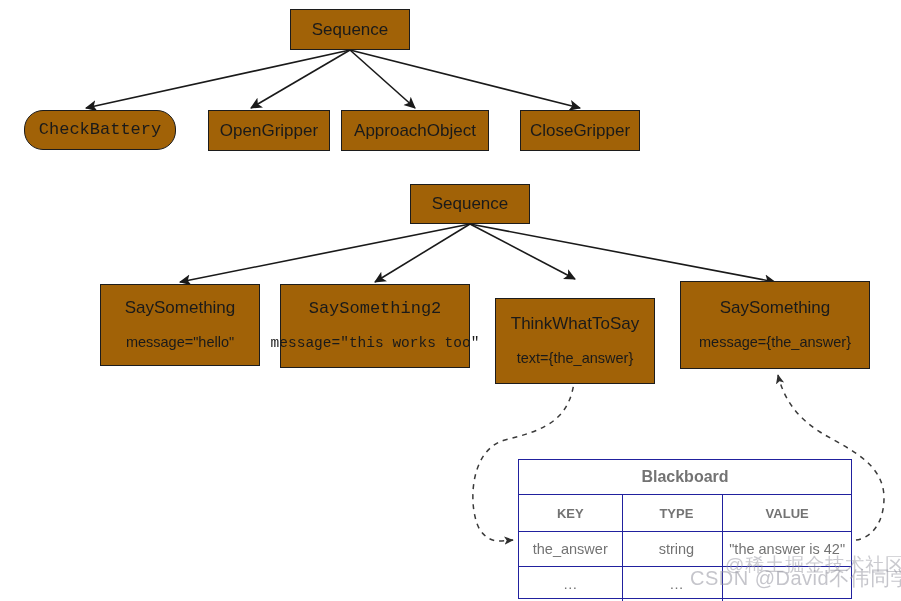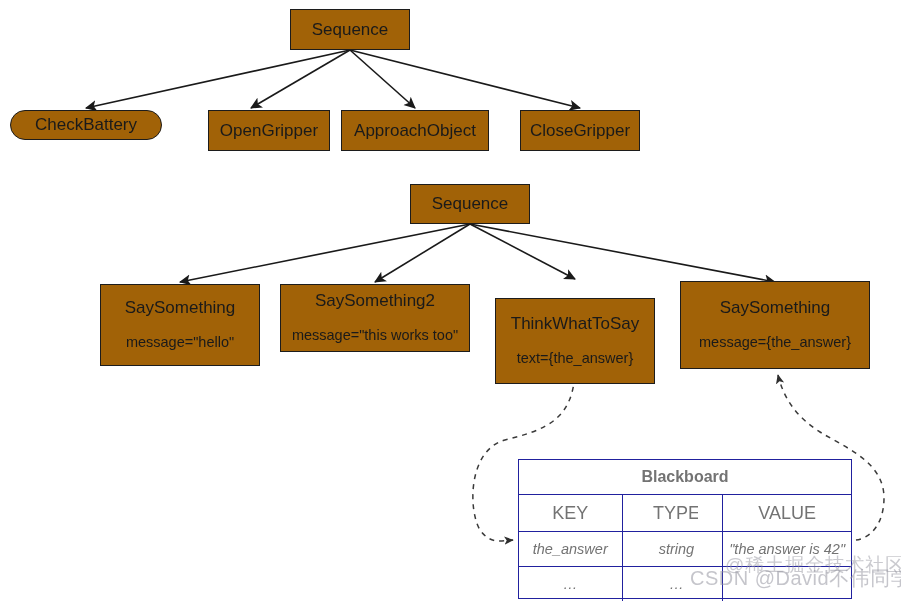--- a/index.html
+++ b/index.html
@@ -88,26 +88,25 @@
     border-left: 1.4px solid #21219e;
   }
   .bb-title {
     width: 100%;
     height: 34px;
     font-weight: bold;
     font-size: 16px;
   }
   .bb-head .bb-cell {
     height: 36px;
-    font-weight: normal;
-    font-size: 18px;
+    font-weight: bold;
+    font-size: 13px;
   }
   .bb-body .bb-cell {
     height: 34px;
-    font-style: italic;
   }
   .col-key   { width: 110px; }
   .col-type  { width: 80px; padding-left: 32px;  }
   .col-value { width: 138px; margin-left: 24px; }
 
   
   .watermark {
     position: absolute;
     z-index: 5;
     white-space: nowrap;
@@ -156,21 +155,21 @@
 
     <path d="M 575 367 C 575 420, 545 430, 505 440 C 468 450, 468 510, 480 530 C 490 544, 500 541, 513 540" stroke="#3a3a3a" stroke-width="1.5" fill="none" stroke-dasharray="5 5" marker-end="url(#arrowDash)"></path>
 
     <path d="M 856 540 C 872 538, 884 522, 884 498 C 884 462, 846 448, 820 432 C 798 418, 784 400, 778 375" stroke="#3a3a3a" stroke-width="1.5" fill="none" stroke-dasharray="5 5" marker-end="url(#arrowDash)"></path>
   </svg>
 
   <div class="node" style="left:290px; top:9px; width:120px; height:41px;">
     <div class="node-title">Sequence</div>
   </div>
 
-  <div class="node rounded" style="left:10px; top:110px; width:152px; height:30px;">
+  <div class="node rounded" style="left:24px; top:110px; width:152px; height:40px;font-family:Liberation Mono, monospace;">
     <div class="node-title">CheckBattery</div>
   </div>
 
   <div class="node" style="left:208px; top:110px; width:122px; height:41px;">
     <div class="node-title">OpenGripper</div>
   </div>
 
   <div class="node" style="left:341px; top:110px; width:148px; height:41px;">
     <div class="node-title">ApproachObject</div>
   </div>
@@ -181,21 +180,21 @@
 
   <div class="node" style="left:410px; top:184px; width:120px; height:40px;">
     <div class="node-title">Sequence</div>
   </div>
 
   <div class="node two-line" style="left:100px; top:284px; width:160px; height:82px;">
     <div class="node-title">SaySomething</div>
     <div class="node-param">message="hello"</div>
   </div>
 
-  <div class="node two-line" style="left:280px; top:284px; width:190px; height:68px;">
+  <div class="node two-line" style="left:280px; top:284px; width:190px; height:84px;font-family:Liberation Mono, monospace;">
     <div class="node-title">SaySomething2</div>
     <div class="node-param">message="this works too"</div>
   </div>
 
   <div class="node two-line" style="left:495px; top:298px; width:160px; height:86px;">
     <div class="node-title">ThinkWhatToSay</div>
     <div class="node-param">text={the_answer}</div>
   </div>
 
   <div class="node two-line" style="left:680px; top:281px; width:190px; height:88px;">

